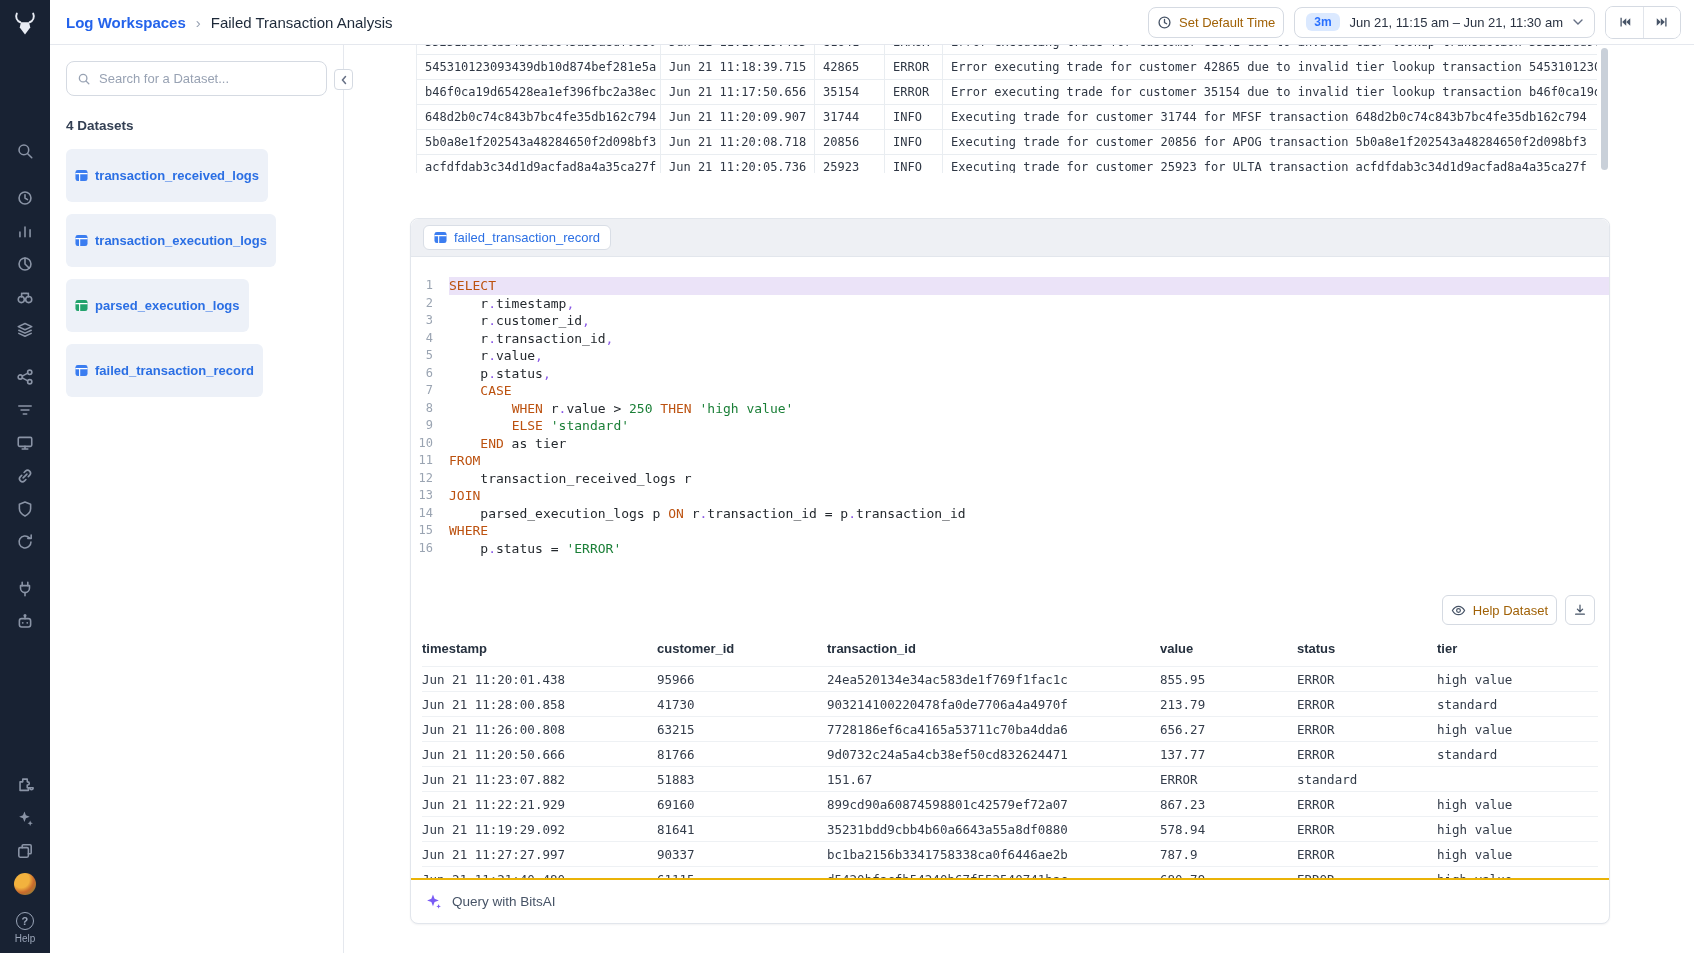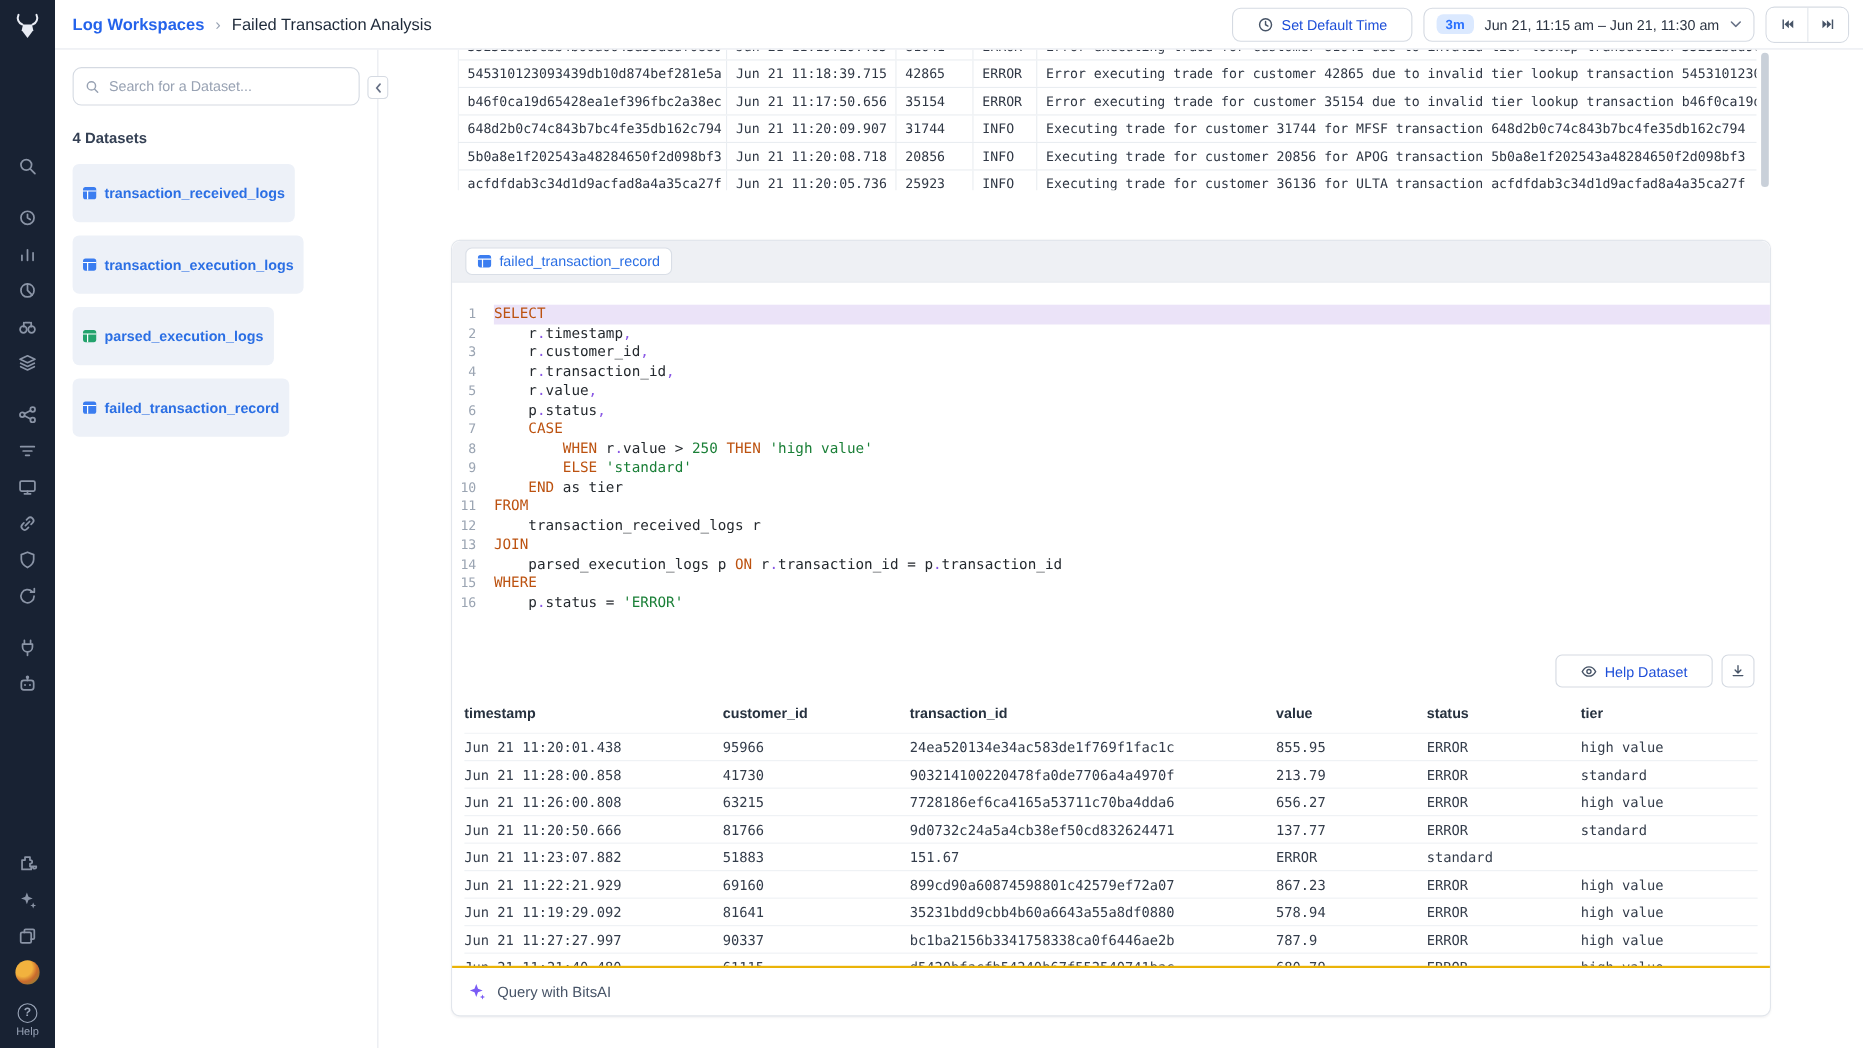--- a/index.html
+++ b/index.html
@@ -23,22 +23,22 @@
 
   
   .page { flex:1; display:flex; flex-direction:column; min-width:0; }
   .topbar { height:45px; border-bottom:1px solid #e5e8ee; background:#fff;
     display:flex; align-items:center; justify-content:space-between; padding:0 13px 0 16px; flex-shrink:0; }
   .crumbs { display:flex; align-items:center; gap:10px; font-size:15px; }
   .crumbs a { color:#2463eb; font-weight:600; text-decoration:none; cursor:pointer; }
   .crumb-sep { color:#98a2b3; }
   .crumb-cur { color:#1d2939; font-weight:500; }
   .top-actions { display:flex; align-items:center; gap:10px; }
-  .btn { display:inline-flex; align-items:center; gap:7px; height:31px; padding:0 22px;
-    border:1px solid #d5dae2; border-radius:8px; background:#fff; font-size:13px; color:#1d4ed8;
+  .btn { display:inline-flex; align-items:center; gap:7px; height:31px; padding:0 8px;
+    border:1px solid #d5dae2; border-radius:8px; background:#fff; font-size:13px; color:#a16207;
     font-family:inherit; cursor:pointer; white-space:nowrap; }
   .time-range { display:flex; align-items:center; gap:10px; height:31px; padding:0 11px;
     border:1px solid #d5dae2; border-radius:8px; cursor:pointer; }
   .badge { background:#dbe9ff; color:#2970ff; font-size:12px; font-weight:600; padding:2px 8px; border-radius:6px; }
   .range-text { font-size:13px; color:#2a3342; }
   .skip-group { display:flex; border:1px solid #d5dae2; border-radius:8px; overflow:hidden; }
   .skip-group button { width:37px; height:31px; background:#fff; border:0; display:grid; place-items:center; cursor:pointer; }
   .skip-group button + button { border-left:1px solid #e1e5eb; }
 
   
@@ -362,21 +362,21 @@
                 <div>Jun 21 11:20:08.718</div>
                 <div>20856</div>
                 <div>INFO</div>
                 <div>Executing trade for customer 20856 for APOG transaction 5b0a8e1f202543a48284650f2d098bf3</div>
               </div>
               <div class="log-row">
                 <div>acfdfdab3c34d1d9acfad8a4a35ca27f</div>
                 <div>Jun 21 11:20:05.736</div>
                 <div>25923</div>
                 <div>INFO</div>
-                <div>Executing trade for customer 36136 for ULTA transaction acfdfdab3c34d1d9acfad8a4a35ca27f</div>
+                <div>Executing trade for customer 25923 for ULTA transaction acfdfdab3c34d1d9acfad8a4a35ca27f</div>
               </div>
             </div>
         </div>
         <div class="vscroll"></div>
 
         <section class="query-card">
           <div class="qc-head">
             <span class="chip">
               <svg width="13" height="13" viewBox="0 0 14 14">
                   <rect x="0.5" y="1" width="13" height="12" rx="2.5" fill="#3b7df0"></rect>

